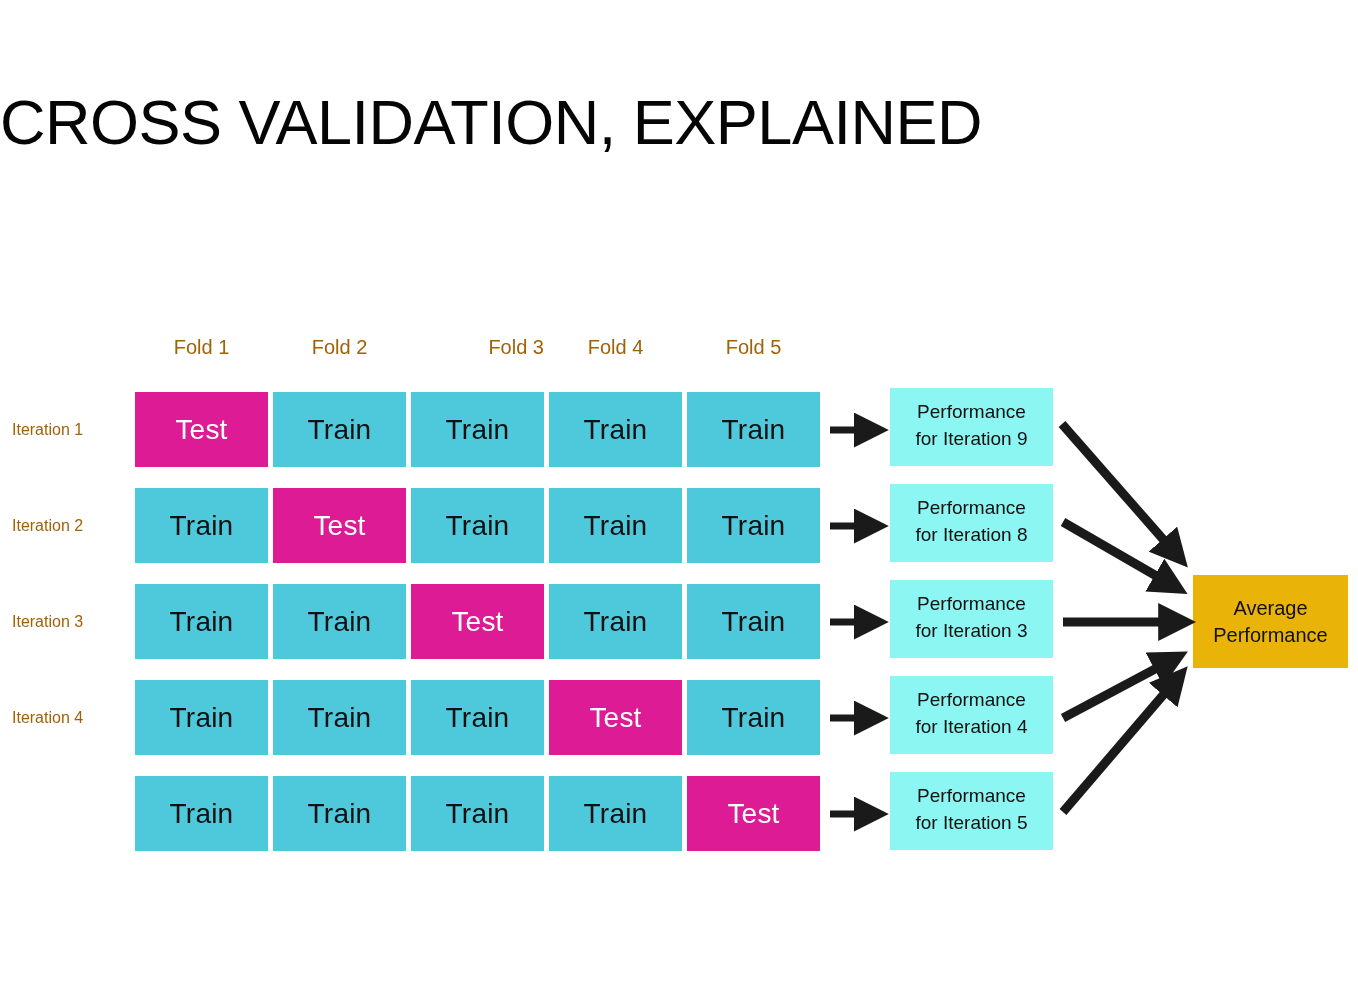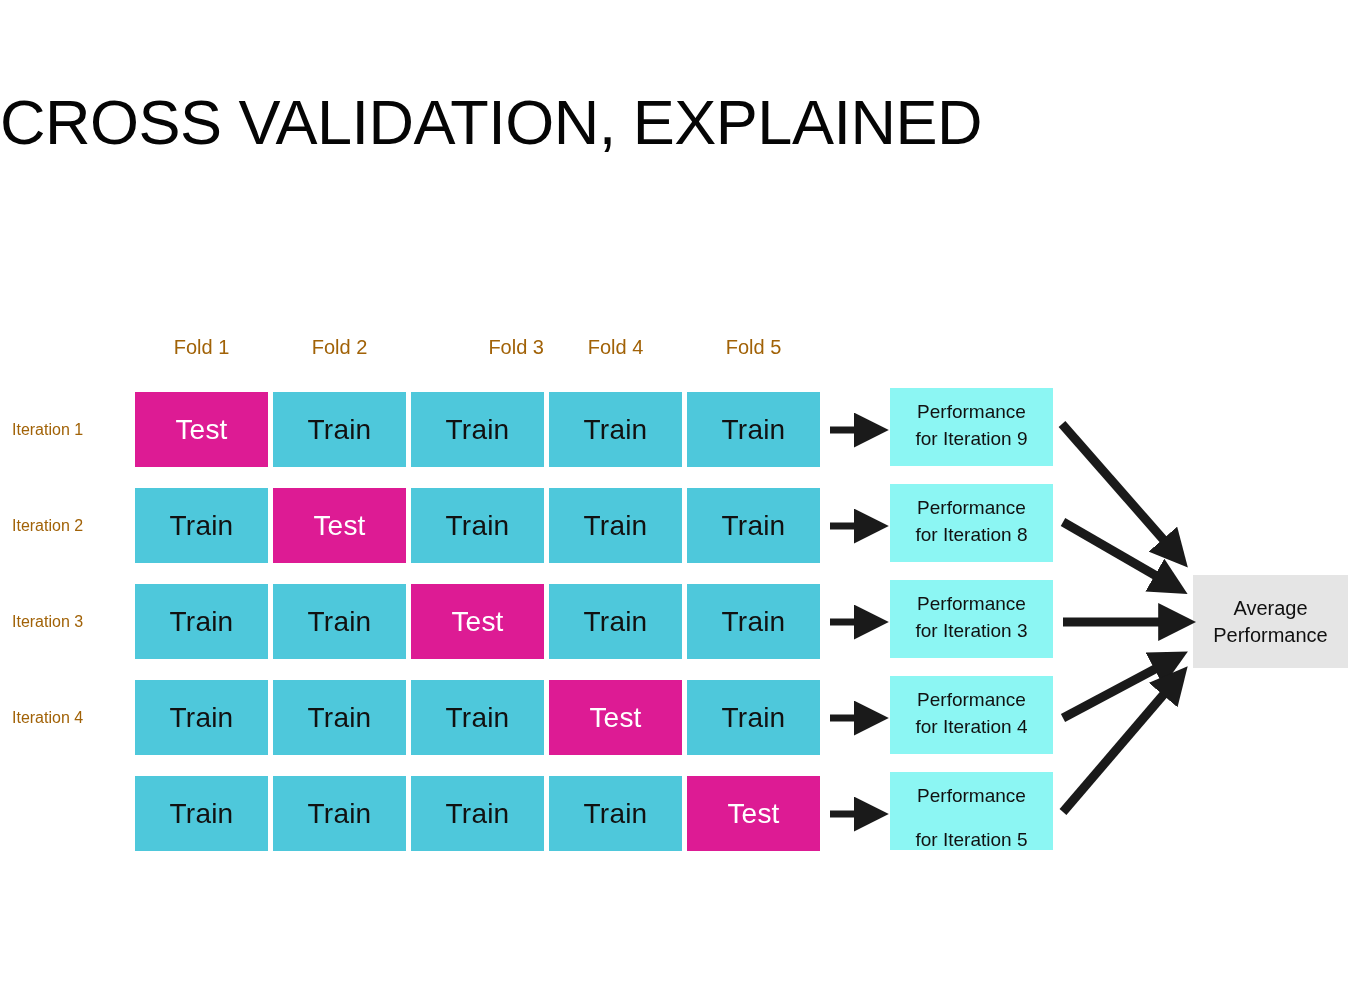--- a/index.html
+++ b/index.html
@@ -122,21 +122,21 @@
     text-align: center;
   }
 
   
   #average-performance {
     position: absolute;
     left: 1193px;
     top: 575px;
     width: 155px;
     height: 93px;
-    background: #e5e5e5;
+    background: #eab308;
   }
   #average-performance .avg-text {
     display: block;
     padding-top: 20px;
     text-align: center;
     font-size: 20px;
     line-height: 27px;
     color: #111111;
   }
 
@@ -215,21 +215,21 @@
   <div class="performance-box" style="top:192px;">
     <span class="pbox-text">Performance</span>
     <span class="pbox-text" style="padding-top:0;">for Iteration 3</span>
   </div>
   <div class="performance-box clipped" style="top:288px;">
     <span class="pbox-text">Performance</span>
     <span class="pbox-text" style="padding-top:0;">for Iteration 4</span>
   </div>
   <div class="performance-box" style="top:384px;">
     <span class="pbox-text">Performance</span>
-    <span class="pbox-text" style="padding-top:0;margin-top:17px;">for Iteration 5</span>
+    <span class="pbox-text" style="padding-top:0;">for Iteration 5</span>
   </div>
 </div>
 
 <div id="average-performance">
   <span class="avg-text">Average</span>
   <span class="avg-text" style="padding-top:0;">Performance</span>
 </div>
 
 <svg id="arrow-layer" viewBox="0 0 1358 996" width="1358" height="996">
   <defs>

